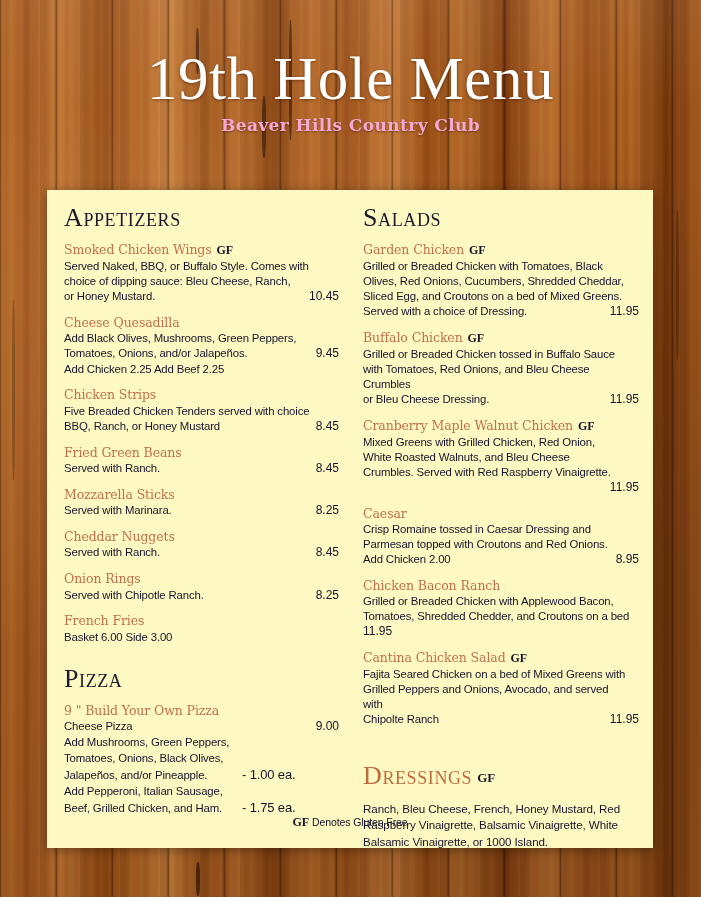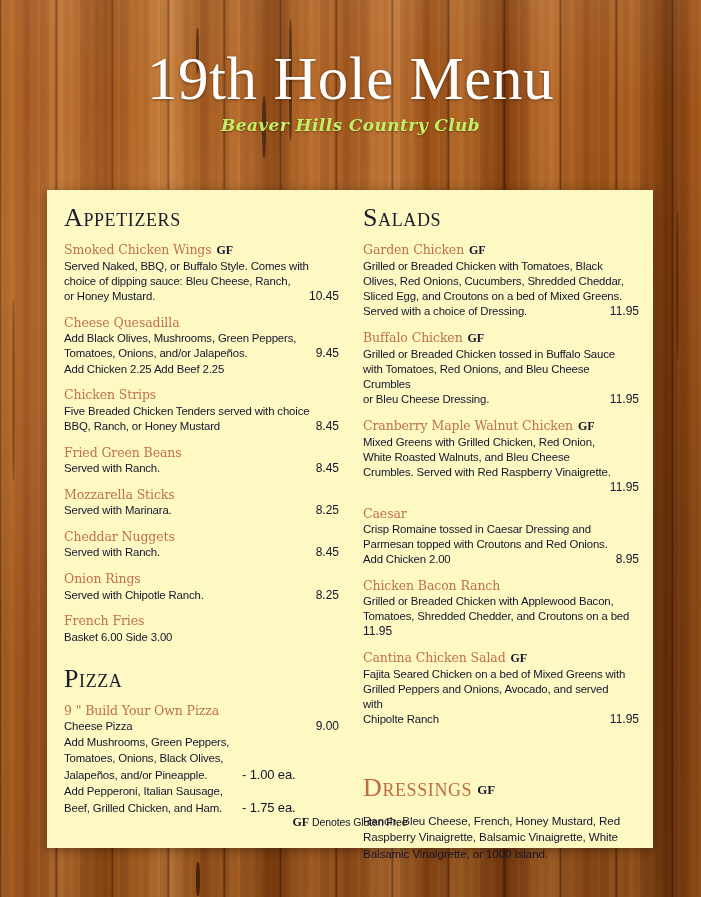--- a/index.html
+++ b/index.html
@@ -76,24 +76,23 @@
     line-height: 1.0;
     color: #ffffff;
     letter-spacing: 0.5px;
     text-shadow: 0 1px 3px rgba(60,25,5,0.55);
   }
   #menu-subtitle {
     margin: 6px 0 0 0;
     font-family: "DejaVu Serif", "Liberation Serif", serif;
     font-size: 17px;
     font-weight: 700;
-    color: #bef264;
+    color: #f9a8d4;
     letter-spacing: 0.4px;
     text-shadow: 0 1px 2px rgba(60,25,5,0.5);
-    font-style: italic;
   }
 
   
   #menu-card {
     position: absolute;
     left: 47px;
     top: 190px;
     width: 606px;
     height: 658px;
     background: #fef9c3;
@@ -128,21 +127,21 @@
   .section-heading .gf-inline {
     font-variant: normal;
     font-size: 13px;
     font-weight: 700;
     color: #1a1a2e;
     letter-spacing: 0;
     margin-left: 5px;
     vertical-align: 2px;
   }
   #pizza-heading { margin-top: 20px; }
-  #dressings-heading { margin-top: 46px; }
+  #dressings-heading { margin-top: 34px; }
 
   
   .menu-item { margin-bottom: 11px; position: relative; }
   .item-title {
     font-family: "DejaVu Serif", "Liberation Serif", serif;
     font-size: 12.5px;
     font-weight: 400;
     color: #c0714b;
     line-height: 1.15;
     margin: 0 0 1px 0;

